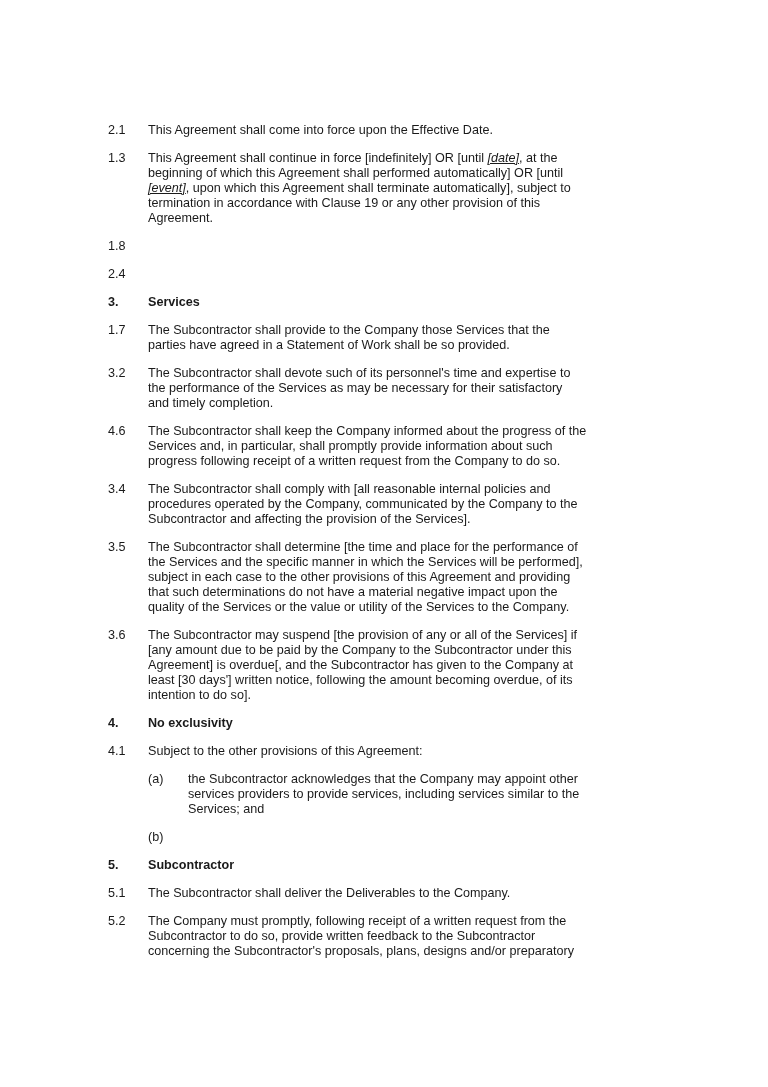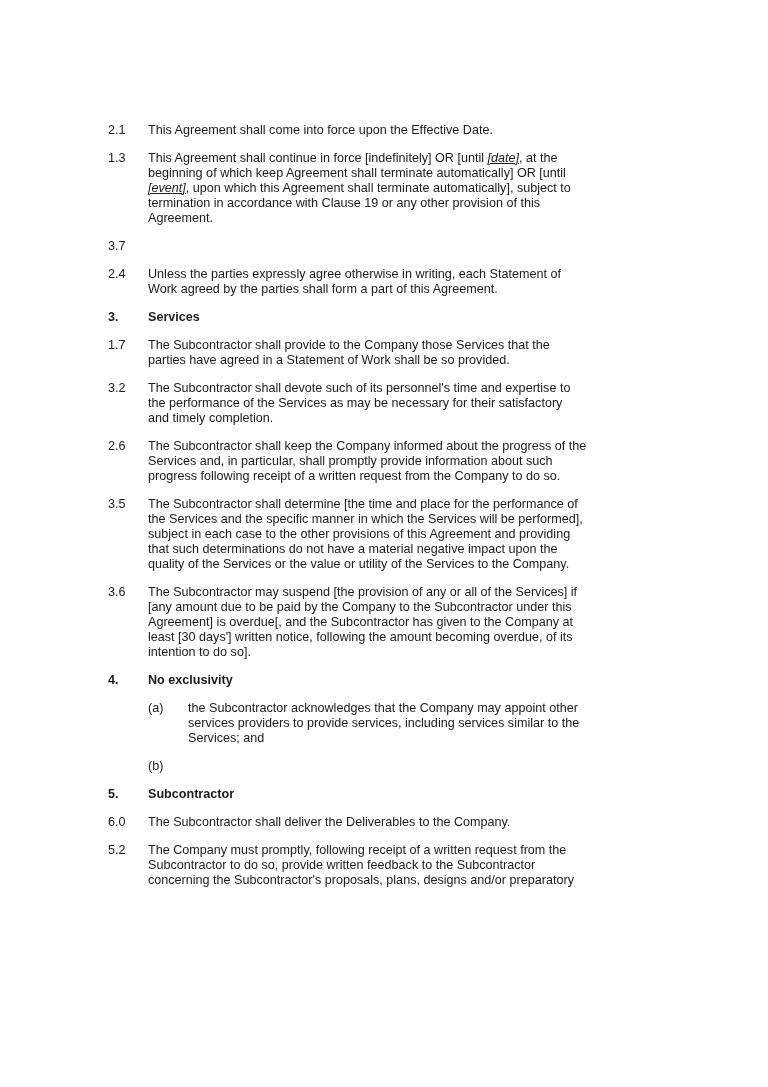--- a/index.html
+++ b/index.html
@@ -41,34 +41,32 @@
 <div class="page">
 
   <div class="clause">
     <span class="num">2.1</span>
     <p class="body"><span>This Agreement shall come into force upon the Effective Date.</span></p>
   </div>
 
   <div class="clause">
     <span class="num">1.3</span>
     <p class="body"><span>This Agreement shall continue in force [indefinitely] OR [until </span><span class="it">[date]</span><span>, at the
-beginning of which keep Agreement shall terminate automatically] OR [until
+beginning of which this Agreement shall performed automatically] OR [until
 </span><span class="it">[event]</span><span>, upon which this Agreement shall terminate automatically], subject to
 termination in accordance with Clause 19 or any other provision of this
 Agreement.</span></p>
   </div>
 
   <div class="clause">
-    <span class="num">3.7</span>
+    <span class="num">1.8</span>
   </div>
 
   <div class="clause">
     <span class="num">2.4</span>
-    <p class="body"><span>Unless the parties expressly agree otherwise in writing, each Statement of
-Work agreed by the parties shall form a part of this Agreement.</span></p>
   </div>
 
   <div class="clause heading">
     <span class="num">3.</span>
     <p class="body"><span>Services</span></p>
   </div>
 
   <div class="clause">
     <span class="num">1.7</span>
     <p class="body"><span>The Subcontractor shall provide to the Company those Services that the
@@ -76,26 +74,32 @@
   </div>
 
   <div class="clause">
     <span class="num">3.2</span>
     <p class="body"><span>The Subcontractor shall devote such of its personnel's time and expertise to
 the performance of the Services as may be necessary for their satisfactory
 and timely completion.</span></p>
   </div>
 
   <div class="clause">
-    <span class="num">2.6</span>
+    <span class="num">4.6</span>
     <p class="body"><span>The Subcontractor shall keep the Company informed about the progress of the
 Services and, in particular, shall promptly provide information about such
 progress following receipt of a written request from the Company to do so.</span></p>
   </div>
 
+  <div class="clause">
+    <span class="num">3.4</span>
+    <p class="body"><span>The Subcontractor shall comply with [all reasonable internal policies and
+procedures operated by the Company, communicated by the Company to the
+Subcontractor and affecting the provision of the Services].</span></p>
+  </div>
 
   <div class="clause">
     <span class="num">3.5</span>
     <p class="body"><span>The Subcontractor shall determine [the time and place for the performance of
 the Services and the specific manner in which the Services will be performed],
 subject in each case to the other provisions of this Agreement and providing
 that such determinations do not have a material negative impact upon the
 quality of the Services or the value or utility of the Services to the Company.</span></p>
   </div>
 
@@ -106,39 +110,43 @@
 Agreement] is overdue[, and the Subcontractor has given to the Company at
 least [30 days'] written notice, following the amount becoming overdue, of its
 intention to do so].</span></p>
   </div>
 
   <div class="clause heading">
     <span class="num">4.</span>
     <p class="body"><span>No exclusivity</span></p>
   </div>
 
+  <div class="clause">
+    <span class="num">4.1</span>
+    <p class="body"><span>Subject to the other provisions of this Agreement:</span></p>
+  </div>
 
   <div class="clause sub">
     <span class="num">(a)</span>
     <p class="body"><span>the Subcontractor acknowledges that the Company may appoint other
 services providers to provide services, including services similar to the
 Services; and</span></p>
   </div>
 
   <div class="clause sub">
     <span class="num">(b)</span>
   </div>
 
   <div class="clause heading">
     <span class="num">5.</span>
     <p class="body"><span>Subcontractor</span></p>
   </div>
 
   <div class="clause">
-    <span class="num">6.0</span>
+    <span class="num">5.1</span>
     <p class="body"><span>The Subcontractor shall deliver the Deliverables to the Company.</span></p>
   </div>
 
   <div class="clause">
     <span class="num">5.2</span>
     <p class="body"><span>The Company must promptly, following receipt of a written request from the
 Subcontractor to do so, provide written feedback to the Subcontractor
 concerning the Subcontractor's proposals, plans, designs and/or preparatory</span></p>
   </div>
 

